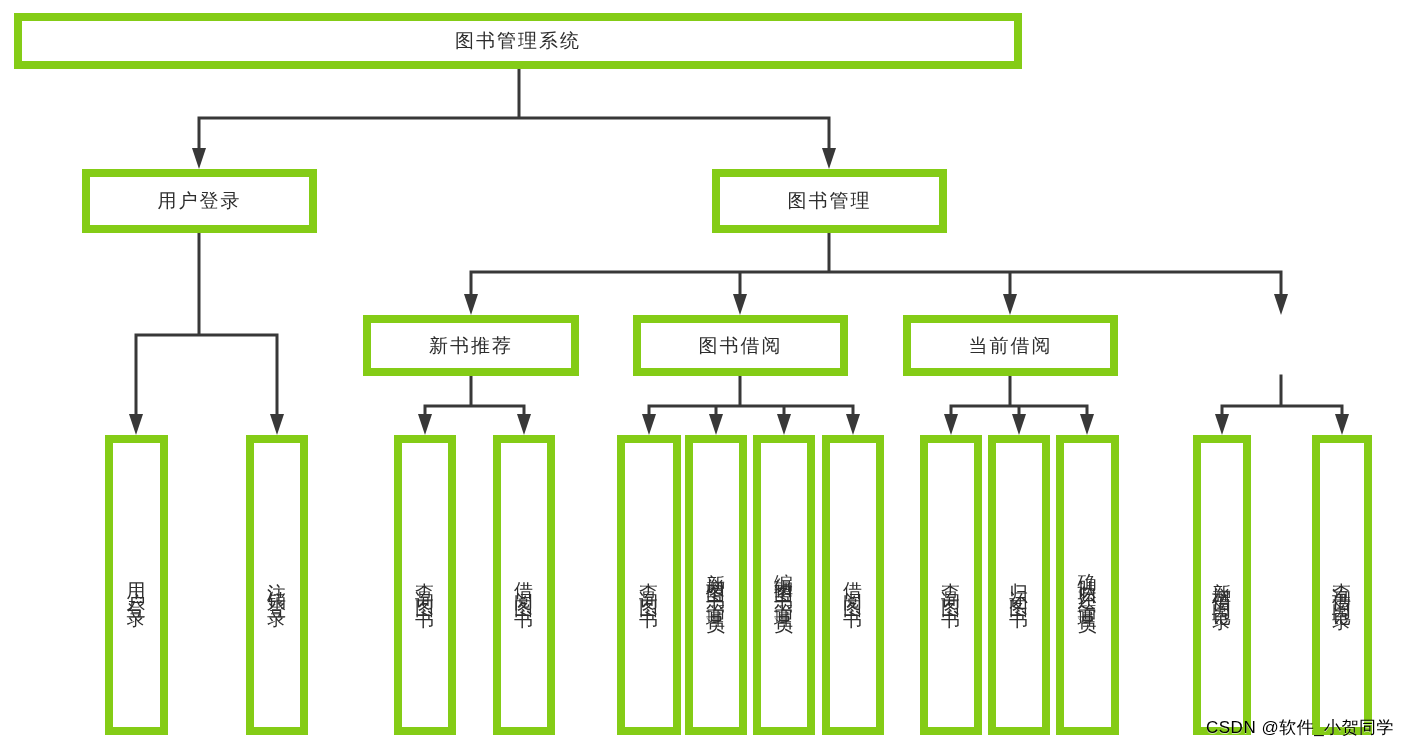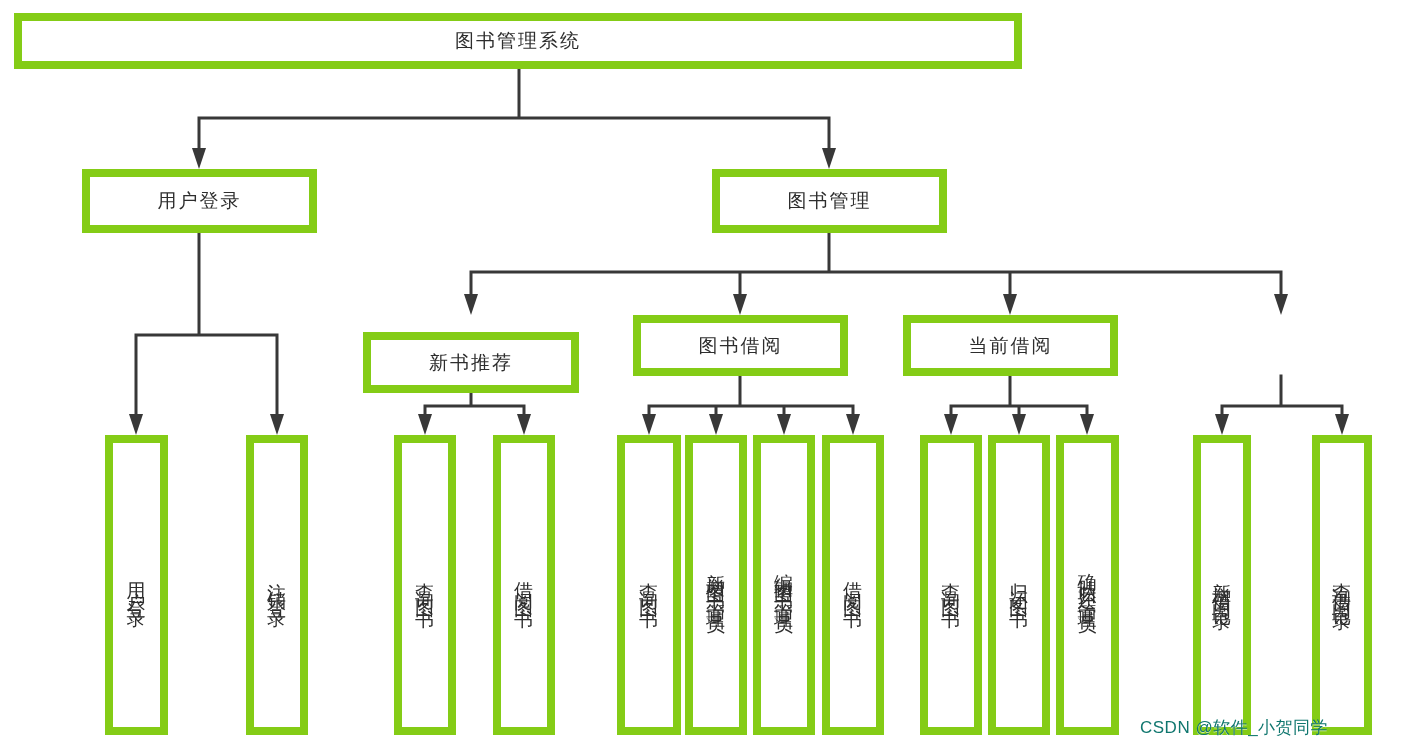--- a/index.html
+++ b/index.html
@@ -34,24 +34,24 @@
     word-break: break-all;
     text-align: center;
     font-size: 19px;
     letter-spacing: 9px;
     line-height: 1.3;
     color: #2d2d2d;
   }
   .leaf-long .vlabel { letter-spacing: 6px; }
   .watermark {
     position: absolute;
-    left: 1140px;
+    left: 1206px;
     top: 716px;
     font-size: 17px;
-    color: #0f766e;
+    color: #000000;
     letter-spacing: 0.5px;
     white-space: nowrap;
     text-shadow: 0 1px 0 rgba(255,255,255,0.6);
   }
 </style>
 </head>
 <body>
 
 <div class="stage">
 
@@ -102,21 +102,21 @@
     <span class="hlabel">图书管理系统</span>
   </div>
 
   <div class="box" style="left:82px; top:169px; width:235px; height:64px;">
     <span class="hlabel">用户登录</span>
   </div>
   <div class="box" style="left:712px; top:169px; width:235px; height:64px;text-align:center;">
     <span class="hlabel">图书管理</span>
   </div>
 
-  <div class="box" style="left:363px; top:332px; width:216px; height:61px;">
+  <div class="box" style="left:363px; top:315px; width:216px; height:61px;">
     <span class="hlabel">新书推荐</span>
   </div>
   <div class="box" style="left:633px; top:315px; width:215px; height:61px;text-align:center;">
     <span class="hlabel">图书借阅</span>
   </div>
   <div class="box" style="left:903px; top:315px; width:215px; height:61px;">
     <span class="hlabel">当前借阅</span>
   </div>
 
   <div class="box leaf" style="left:105px; top:435px; width:63px; height:300px;">

